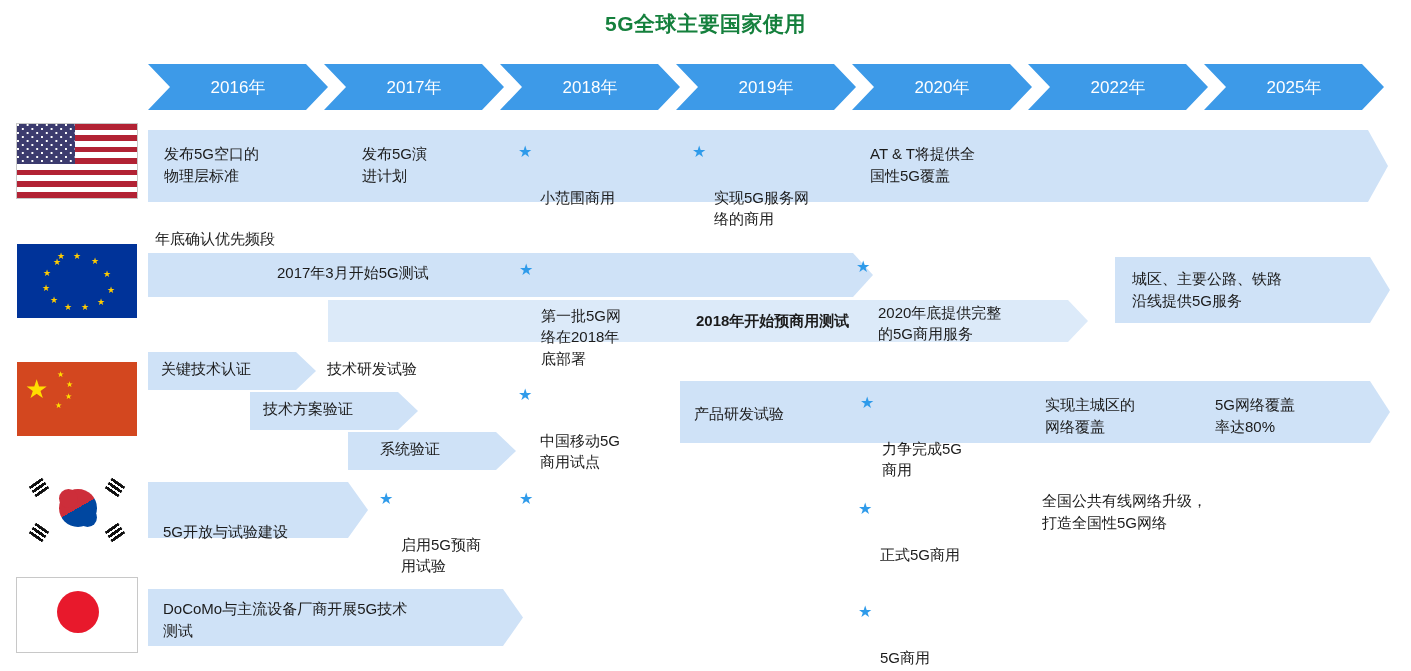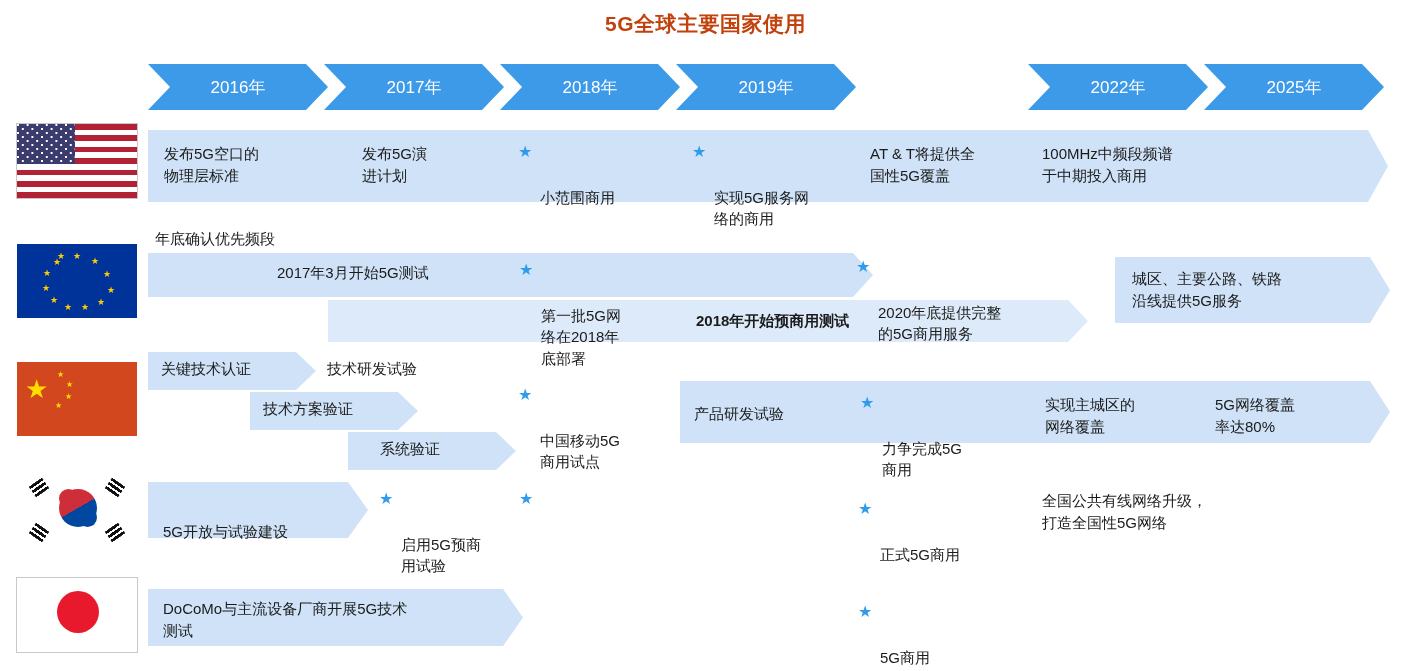--- a/index.html
+++ b/index.html
@@ -11,21 +11,21 @@
     overflow:hidden;
     position:relative;
   }
   #stage{position:absolute;left:0;top:0;width:1411px;height:671px;}
 
   
   .title{
     position:absolute;left:0;top:10px;width:1411px;
     text-align:center;
     font-size:21px;font-weight:bold;letter-spacing:.5px;
-    color:#c2410c;
+    color:#15803d;
   }
 
   
   .year-track{position:absolute;left:0;top:64px;width:1411px;height:46px;}
   .year{
     position:absolute;top:0;height:46px;
     background:#3d9ae8;
     color:#fff;font-size:17px;
     display:flex;align-items:center;justify-content:center;
     -webkit-clip-path:polygon(0 0, calc(100% - 22px) 0, 100% 50%, calc(100% - 22px) 100%, 0 100%, 22px 50%);
@@ -102,20 +102,23 @@
       <span>2016年</span>
     </div>
     <div class="year" style="left:324px;width:180px;">
       <span>2017年</span>
     </div>
     <div class="year" style="left:500px;width:180px;">
       <span>2018年</span>
     </div>
     <div class="year" style="left:676px;width:180px;">
       <span>2019年</span>
+    </div>
+    <div class="year" style="left:852px;width:180px;">
+      <span>2020年</span>
     </div>
     <div class="year" style="left:1028px;width:180px;">
       <span>2022年</span>
     </div>
     <div class="year" style="left:1204px;width:180px;">
       <span>2025年</span>
     </div>
   </div>
 
   <div class="flag bordered" style="left:17px;top:124px;">
@@ -172,22 +175,20 @@
     <span>小范围商用</span>
   </div>
   <div class="cell withstar" style="left:692px;top:143px;width:160px;">
     <span class="star">★</span>
     <span>实现5G服务网
 络的商用</span>
   </div>
 
   <div class="cell" style="left:870px;top:143px;width:165px;">AT &amp; T将提供全
 国性5G覆盖</div>
-  <div class="cell" style="left:1042px;top:143px;width:215px;">100MHz中频段频谱
-于中期投入商用</div>
 
   <div class="plain" style="left:155px;top:228px;width:230px;">年底确认优先频段</div>
 
   <div class="band" style="left:148px;top:253px;width:725px;height:44px;"></div>
   <div class="band light" style="left:328px;top:300px;width:760px;height:42px;"></div>
   <div class="band" style="left:1115px;top:257px;width:275px;height:66px;"></div>
 
   <div class="plain" style="left:277px;top:262px;width:240px;">2017年3月开始5G测试</div>
 
   <div class="cell withstar" style="left:519px;top:261px;width:150px;">

